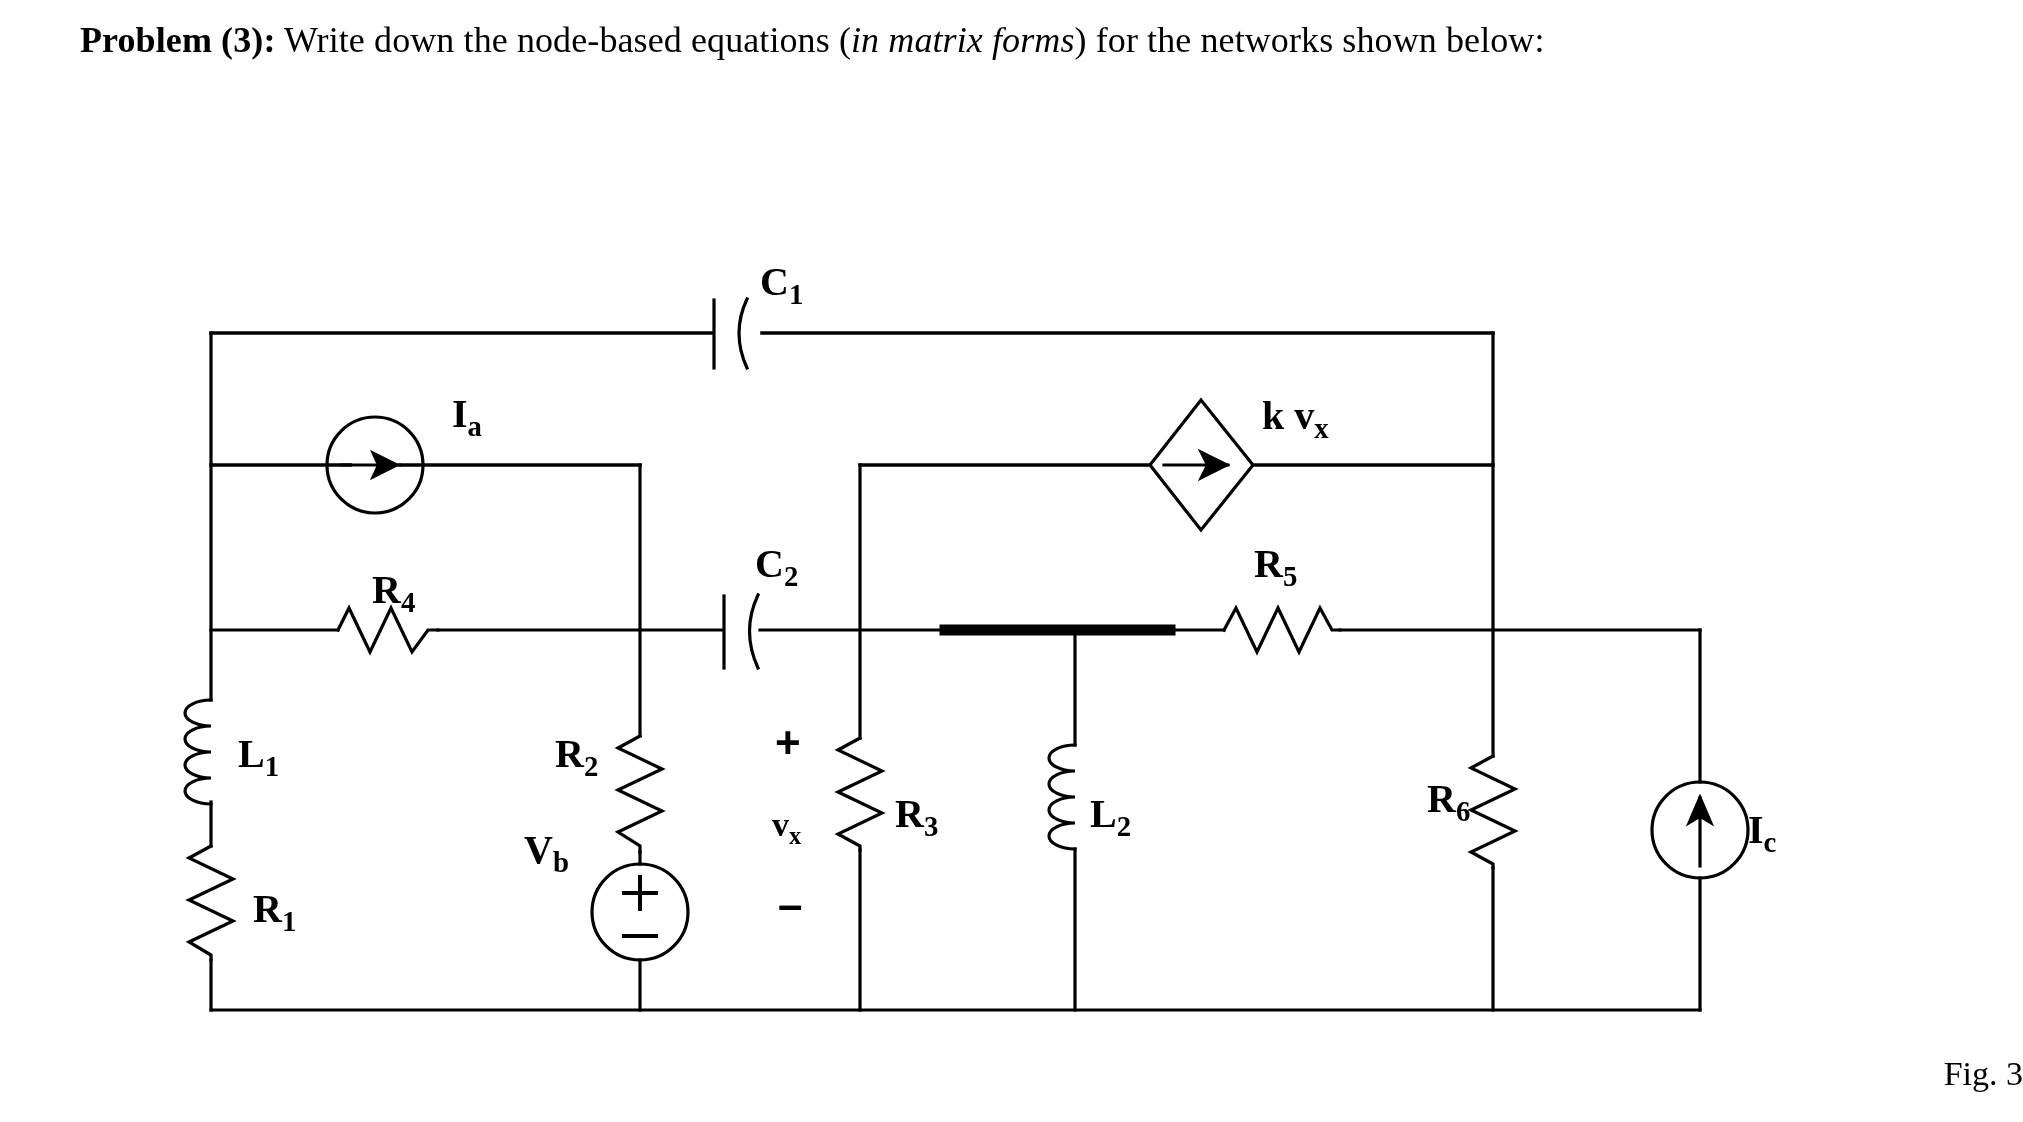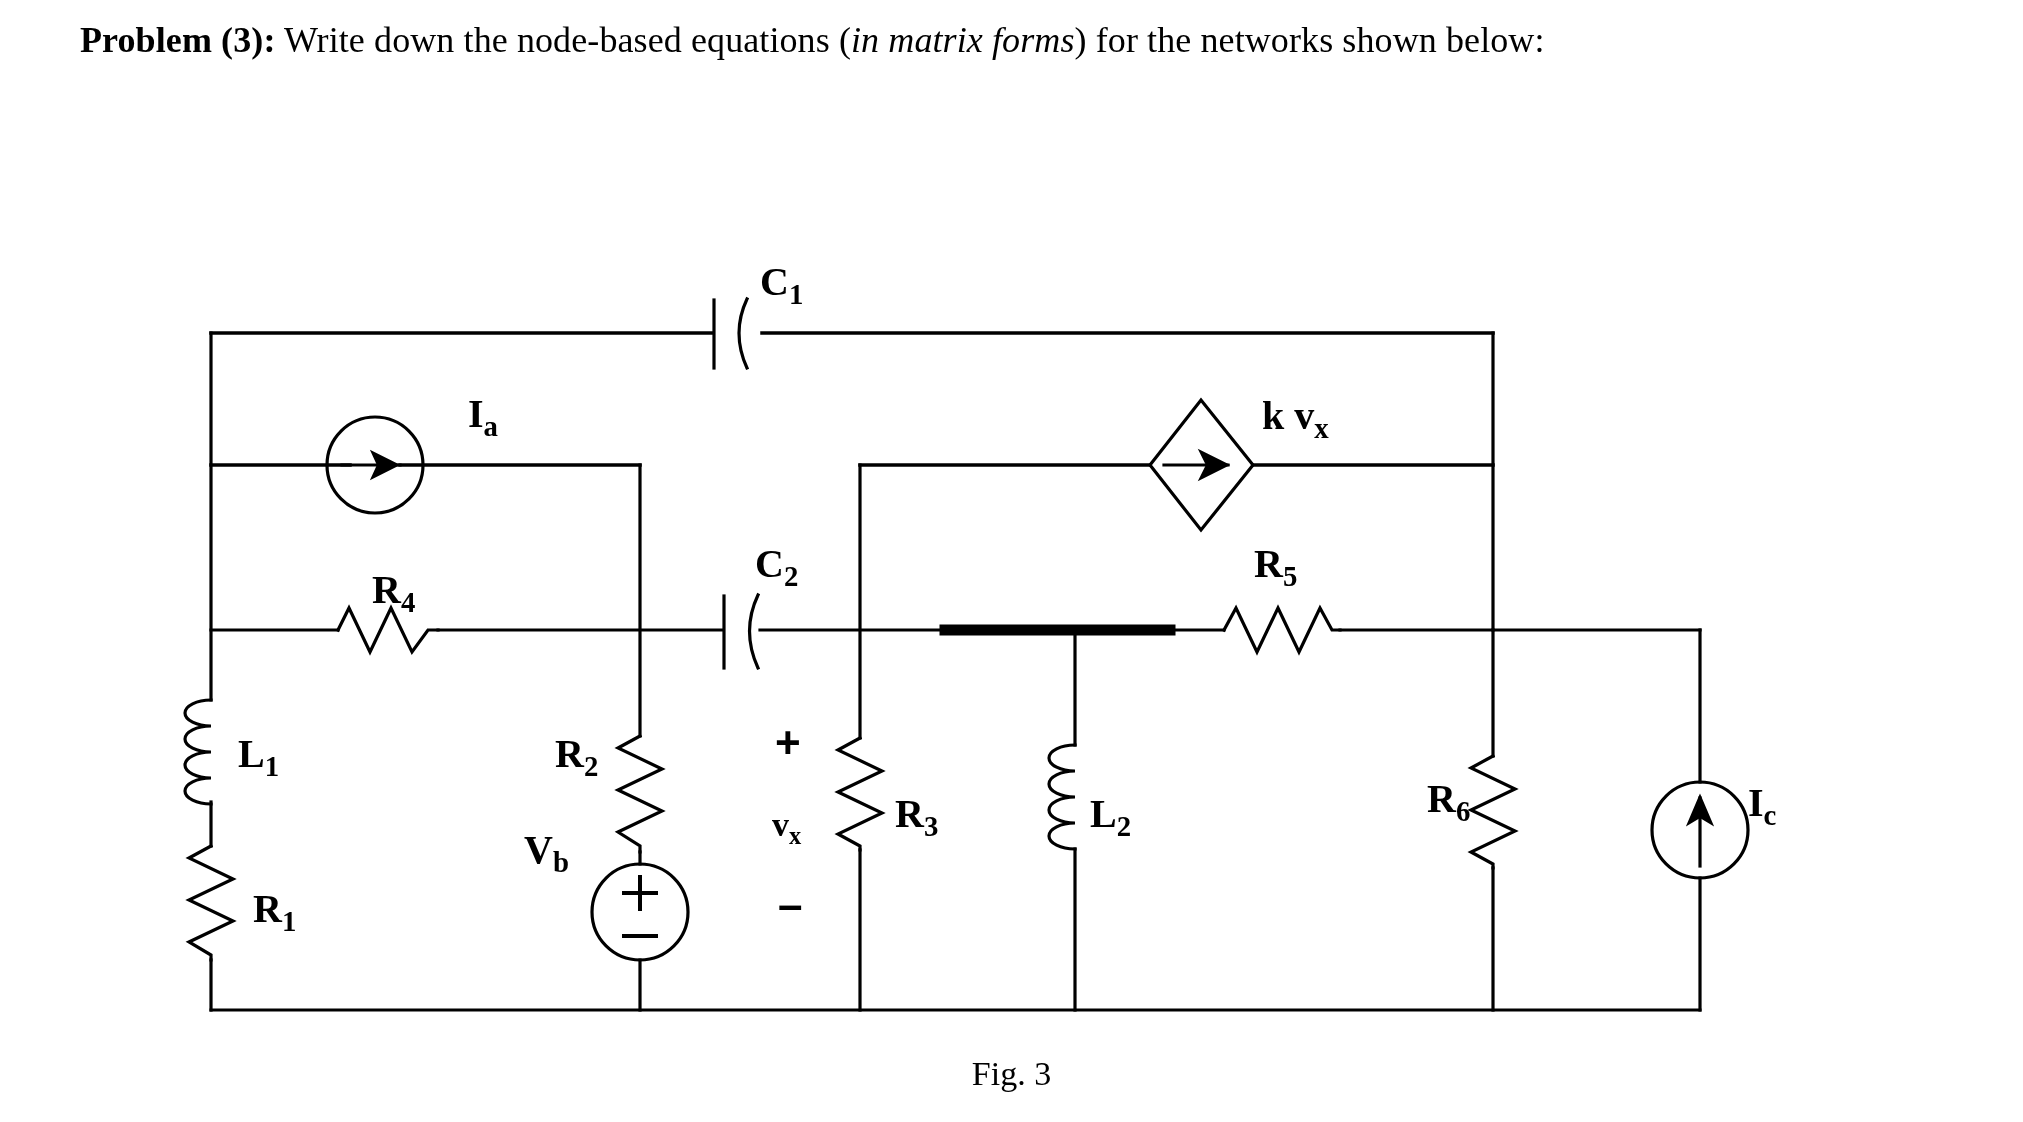--- a/index.html
+++ b/index.html
@@ -7,21 +7,21 @@
   #problem-title{position:absolute;left:40px;top:18px;width:1960px;font-size:36px;line-height:1.25;letter-spacing:.1px;white-space:nowrap;}
   #problem-title .bold{font-weight:bold;margin-left:40px;}
   #problem-title .ital{font-style:italic;}
   #figure-area{position:absolute;left:0;top:0;width:2023px;height:968px;}
   svg{position:absolute;left:0;top:0;}
   .lbl{position:absolute;font-family:"Liberation Serif",serif;font-weight:bold;white-space:nowrap;}
   .lbl .sub{font-size:.72em;vertical-align:sub;font-weight:bold;}
   .lbl-main{font-size:40px;}
   .lbl-sign{font-size:44px;font-weight:bold;font-family:"Liberation Sans",sans-serif;}
   .lbl-vx{font-size:34px;}
-  #fig-caption{position:absolute;left:0;top:1055px;width:2023px;text-align:center;font-size:34px;font-family:"Liberation Serif",serif;}
+  #fig-caption{position:absolute;left:0;top:1055px;width:2023px;text-align:right;font-size:34px;font-family:"Liberation Serif",serif;}
 </style>
 </head>
 <body>
 
 <div id="problem-title">
   <span class="bold">Problem (3):</span><span> Write down the node-based equations (</span><span class="ital">in matrix forms</span><span>) for the networks shown below:</span>
 </div>
 
 <div id="figure-area">
 
@@ -139,21 +139,21 @@
         <line x1="624" y1="893" x2="656" y2="893"></line>
         <line x1="640" y1="877" x2="640" y2="909"></line>
         <line x1="624" y1="936" x2="656" y2="936"></line>
       </g>
 
     </g>
   </svg>
 
   <div class="lbl lbl-main" style="left:760px;top:258px;"><span>C</span><span class="sub">1</span></div>
 
-  <div class="lbl lbl-main" style="left:468px;top:390px;text-align:right;"><span>I</span><span class="sub">a</span></div>
+  <div class="lbl lbl-main" style="left:452px;top:390px;text-align:right;"><span>I</span><span class="sub">a</span></div>
 
   <div class="lbl lbl-main" style="left:372px;top:566px;"><span>R</span><span class="sub">4</span></div>
 
   <div class="lbl lbl-main" style="left:755px;top:540px;"><span>C</span><span class="sub">2</span></div>
 
   <div class="lbl lbl-main" style="left:1253px;top:392px;margin-left:9px;"><span>k v</span><span class="sub">x</span></div>
 
   <div class="lbl lbl-main" style="left:1254px;top:540px;"><span>R</span><span class="sub">5</span></div>
 
   <div class="lbl lbl-main" style="left:238px;top:730px;"><span>L</span><span class="sub">1</span></div>
@@ -163,20 +163,20 @@
   <div class="lbl lbl-main" style="left:555px;top:730px;"><span>R</span><span class="sub">2</span></div>
 
   <div class="lbl lbl-main" style="left:524px;top:826px;"><span>V</span><span class="sub">b</span></div>
 
   <div class="lbl lbl-main" style="left:895px;top:790px;"><span>R</span><span class="sub">3</span></div>
 
   <div class="lbl lbl-main" style="left:1090px;top:790px;"><span>L</span><span class="sub">2</span></div>
 
   <div class="lbl lbl-main" style="left:1427px;top:775px;"><span>R</span><span class="sub">6</span></div>
 
-  <div class="lbl lbl-main" style="left:1748px;top:779px;"><span>I</span><span class="sub">c</span></div>
+  <div class="lbl lbl-main" style="left:1748px;top:806px;"><span>I</span><span class="sub">c</span></div>
 
   <div class="lbl lbl-sign" style="left:775px;top:718px;">+</div>
   <div class="lbl lbl-vx" style="left:772px;top:806px;"><span>v</span><span class="sub">x</span></div>
   <div class="lbl lbl-sign" style="left:778px;top:880px;">–</div>
 
   <div id="fig-caption">Fig. 3</div>
 </div>
 
 </body></html>

